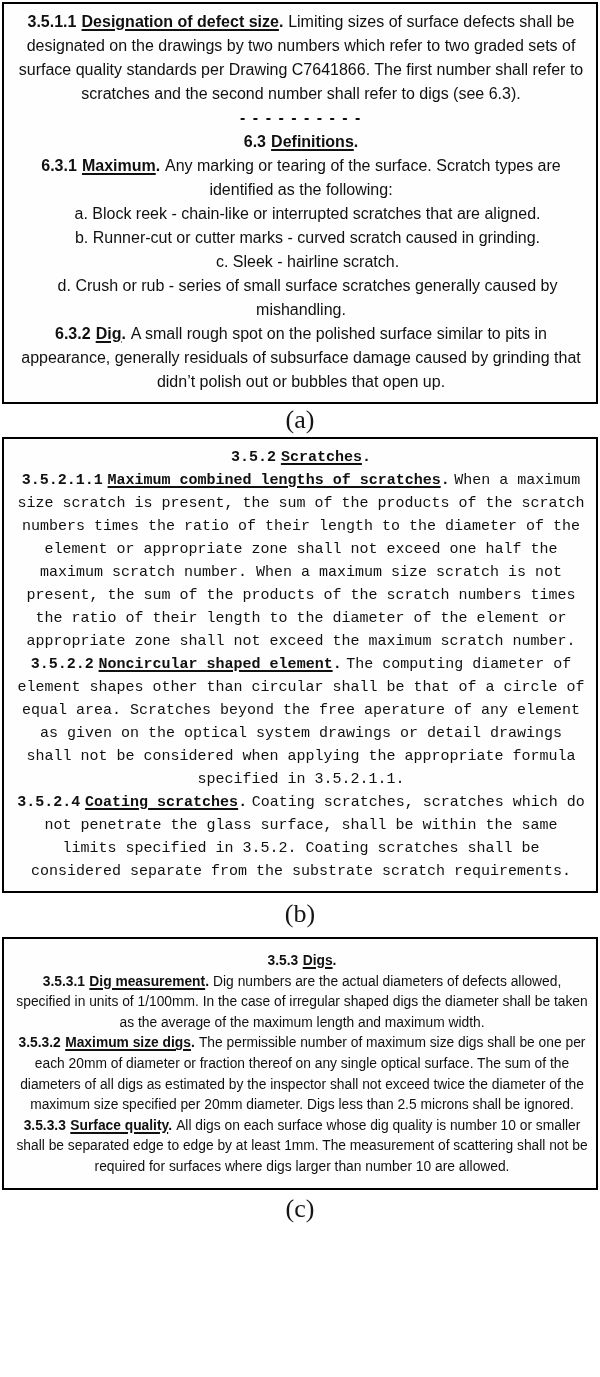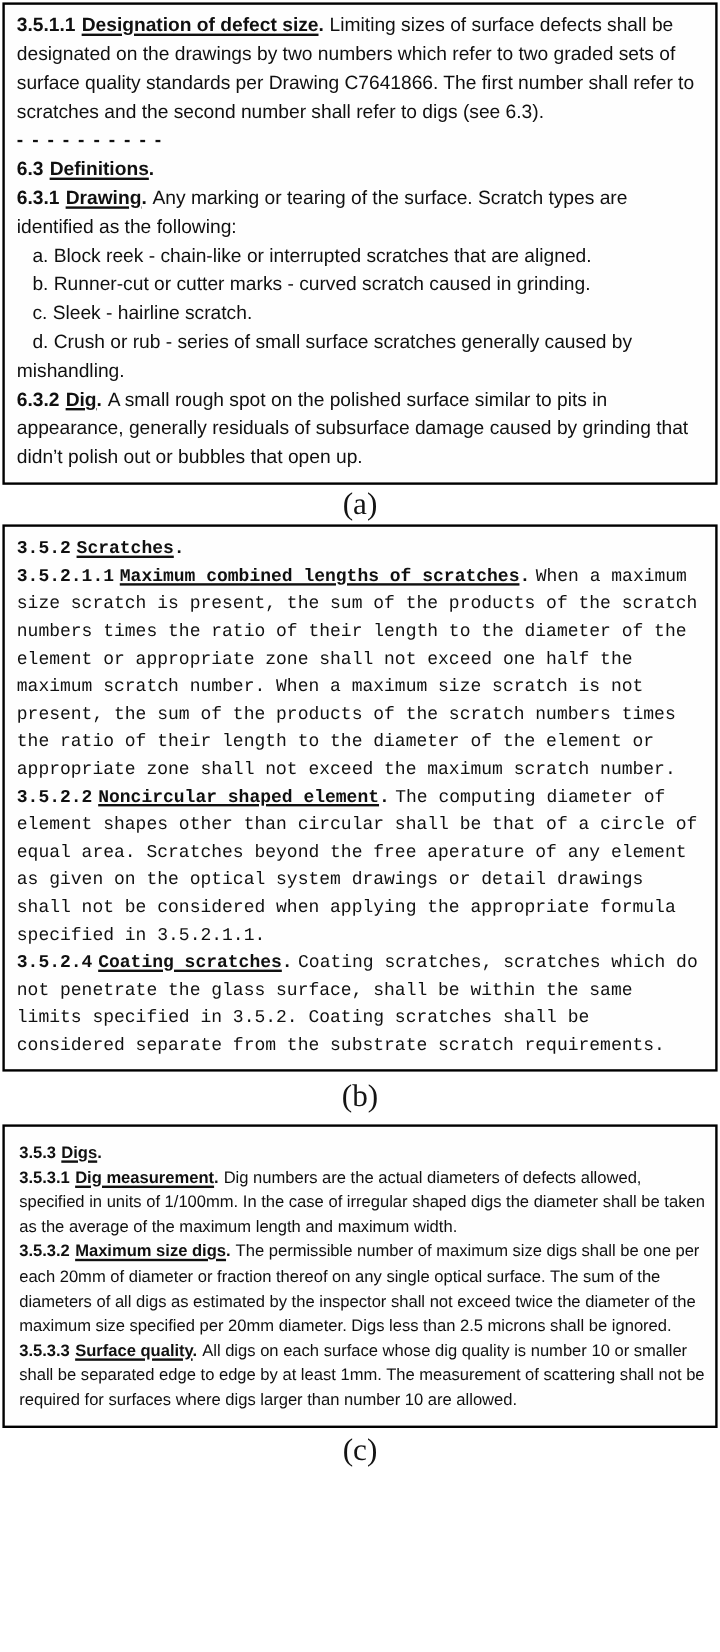--- a/index.html
+++ b/index.html
@@ -30,21 +30,21 @@
     text-align: center;
     font-family: "Liberation Serif", serif;
     font-size: 26px;
     line-height: 30px;
     color: #151515;
   }
   .cap-a { margin: 1px 0 2px 0; }
   .cap-b { margin: 6px 0 8px 0; }
   .cap-c { margin: 4px 0 0 0; }
 
-  p.para { margin: 0; padding: 0; }
+  p.para { margin: 0; padding: 0; text-align: center; }
   p.item { text-indent: 13px; }
   p.divider {
     font-weight: bold;
     letter-spacing: 1.5px;
   }
 
   .num {
     font-weight: bold;
     margin-right: 0.32em;
   }
@@ -60,21 +60,21 @@
 </head>
 <body>
 
 <div class="figure">
 
   <section class="panel">
     <div class="panel-box size-a">
         <p class="para section"><span class="num">3.5.1.1</span><span class="head">Designation of defect size</span><span class="dot">.</span><span class="body-text">Limiting sizes of surface defects shall be designated on the drawings by two numbers which refer to two graded sets of surface quality standards per Drawing C7641866. The first number shall refer to scratches and the second number shall refer to digs (see 6.3).</span></p>
         <p class="para divider"><span class="plain">- - - - - - - - - -</span></p>
         <p class="para section"><span class="num">6.3</span><span class="head">Definitions</span><span class="dot">.</span></p>
-        <p class="para section"><span class="num">6.3.1</span><span class="head">Drawing</span><span class="dot">.</span><span class="body-text">Any marking or tearing of the surface. Scratch types are identified as the following:</span></p>
+        <p class="para section"><span class="num">6.3.1</span><span class="head">Maximum</span><span class="dot">.</span><span class="body-text">Any marking or tearing of the surface. Scratch types are identified as the following:</span></p>
         <p class="para item"><span class="plain">a. Block reek - chain-like or interrupted scratches that are aligned.</span></p>
         <p class="para item"><span class="plain">b. Runner-cut or cutter marks - curved scratch caused in grinding.</span></p>
         <p class="para item"><span class="plain">c. Sleek - hairline scratch.</span></p>
         <p class="para item"><span class="plain">d. Crush or rub - series of small surface scratches generally caused by mishandling.</span></p>
         <p class="para section"><span class="num">6.3.2</span><span class="head">Dig</span><span class="dot">.</span><span class="body-text">A small rough spot on the polished surface similar to pits in appearance, generally residuals of subsurface damage caused by grinding that didn’t polish out or bubbles that open up.</span></p>
       </div>
     <div class="caption cap-a">(a)</div>
   </section>
 
   <section class="panel">

